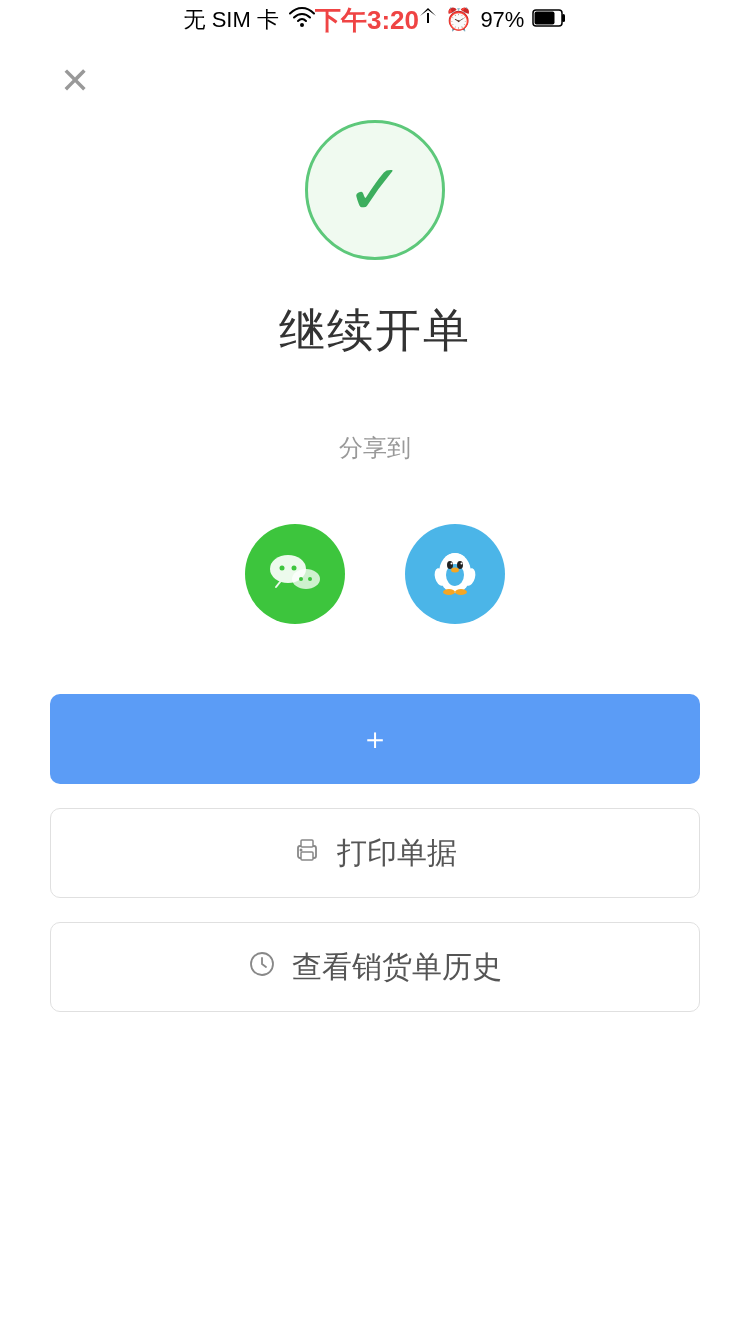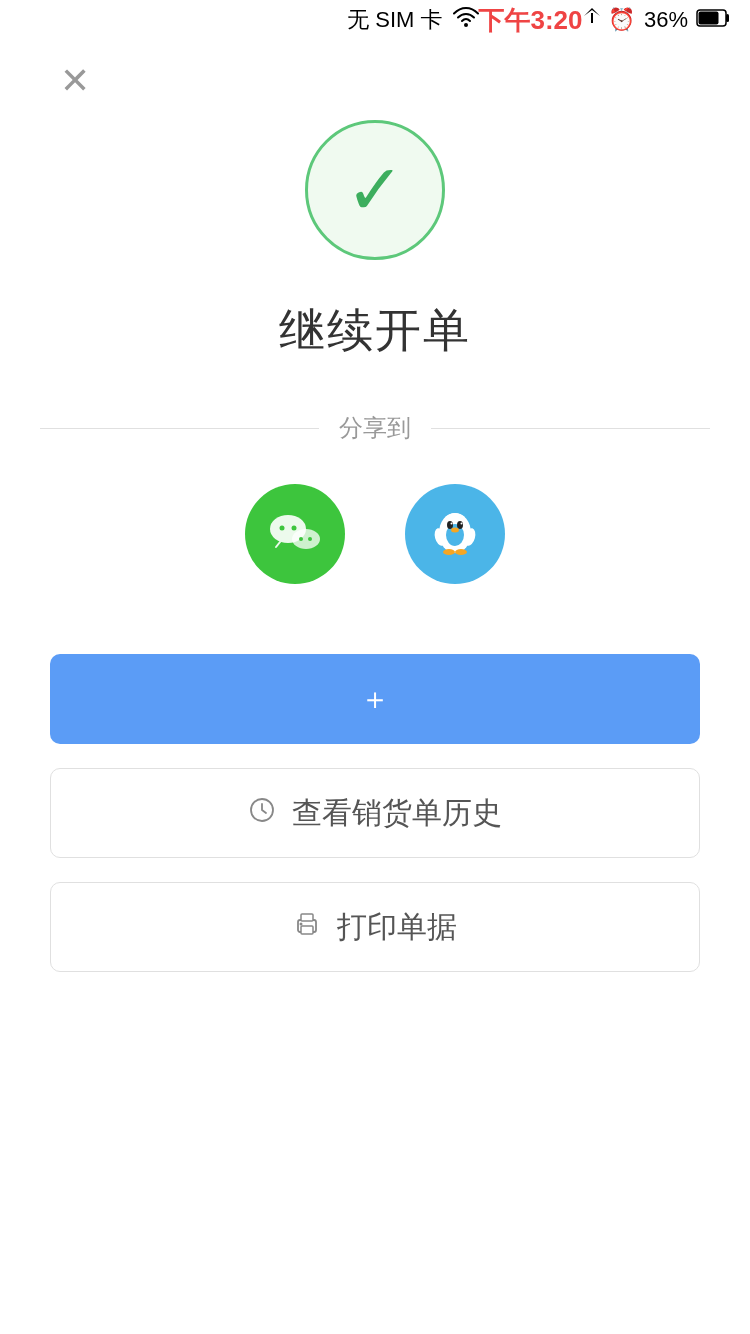--- a/index.html
+++ b/index.html
@@ -16,21 +16,21 @@
       font-family: -apple-system, "PingFang SC", "Helvetica Neue", sans-serif;
       position: relative;
     }
 
     
     .status-bar {
       width: 100%;
       height: 40px;
       display: flex;
       align-items: center;
-      justify-content: flex-end;
+      justify-content: center;
       padding: 0 20px;
       font-size: 24px;
       font-weight: 500;
     }
 
     .status-left {
       display: flex;
       align-items: center;
       gap: 10px;
       font-size: 22px;
@@ -107,20 +107,21 @@
     .share-section {
       margin-top: 50px;
       width: 100%;
       padding: 0 40px;
     }
 
     .share-divider-row {
       display: flex;
       align-items: center;
       gap: 20px;
+      flex-direction: column;
     }
 
     .share-line {
       flex: 1;
       height: 1px;
       background: #e0e0e0;
     }
 
     .share-label {
       font-size: 24px;
@@ -236,21 +237,21 @@
   </div>
   <div class="status-center">下午3:20</div>
   <div class="status-right">
     <span>
       <svg width="18" height="20" viewBox="0 0 18 20" fill="none">
         <path d="M9 1L17 9L9 3L1 9L9 1Z" fill="#000"></path>
         <rect x="8" y="6" width="2" height="10" fill="#000"></rect>
       </svg>
     </span>
     <span>⏰</span>
-    <span>36%</span>
+    <span>97%</span>
     <span>
       <svg width="34" height="18" viewBox="0 0 34 18" fill="none">
         <rect x="1" y="1" width="29" height="16" rx="3" stroke="#000" stroke-width="1.5" fill="none"></rect>
         <rect x="30" y="5" width="3" height="8" rx="1.5" fill="#000"></rect>
         <rect x="2.5" y="2.5" width="20" height="13" rx="2" fill="#000"></rect>
       </svg>
     </span>
   </div>
 </div>
 
@@ -312,34 +313,34 @@
         <ellipse cx="14" cy="32" rx="5" ry="9" fill="white" transform="rotate(-15 14 32)"></ellipse>
         <ellipse cx="44" cy="32" rx="5" ry="9" fill="white" transform="rotate(15 44 32)"></ellipse>
       </svg>
     </div>
   </div>
 </div>
 
 <div class="action-buttons">
   <button class="action-btn action-btn-primary">
     <span class="icon-plus">＋</span>
-  </button>
-  <button class="action-btn action-btn-secondary">
-    <span class="icon-history btn-icon">
-      <svg width="28" height="28" viewBox="0 0 28 28" fill="none">
-        <circle cx="14" cy="14" r="11" stroke="#888" stroke-width="1.8" fill="none"></circle>
-        <path d="M14 8v6l4 3" stroke="#888" stroke-width="1.8" stroke-linecap="round" stroke-linejoin="round" fill="none"></path>
-      </svg>
-    </span>
-    <span>查看销货单历史</span>
   </button>
   <button class="action-btn action-btn-secondary">
     <span class="icon-printer btn-icon">
       <svg width="28" height="28" viewBox="0 0 28 28" fill="none">
         <rect x="5" y="10" width="18" height="12" rx="2" stroke="#888" stroke-width="1.8" fill="none"></rect>
         <rect x="8" y="16" width="12" height="8" rx="1" fill="white" stroke="#888" stroke-width="1.5"></rect>
         <rect x="8" y="4" width="12" height="7" rx="1" stroke="#888" stroke-width="1.5" fill="white"></rect>
         <circle cx="8" cy="14" r="1.5" fill="#888"></circle>
       </svg>
     </span>
     <span>打印单据</span>
   </button>
+  <button class="action-btn action-btn-secondary">
+    <span class="icon-history btn-icon">
+      <svg width="28" height="28" viewBox="0 0 28 28" fill="none">
+        <circle cx="14" cy="14" r="11" stroke="#888" stroke-width="1.8" fill="none"></circle>
+        <path d="M14 8v6l4 3" stroke="#888" stroke-width="1.8" stroke-linecap="round" stroke-linejoin="round" fill="none"></path>
+      </svg>
+    </span>
+    <span>查看销货单历史</span>
+  </button>
 </div>
 
 </body></html>

